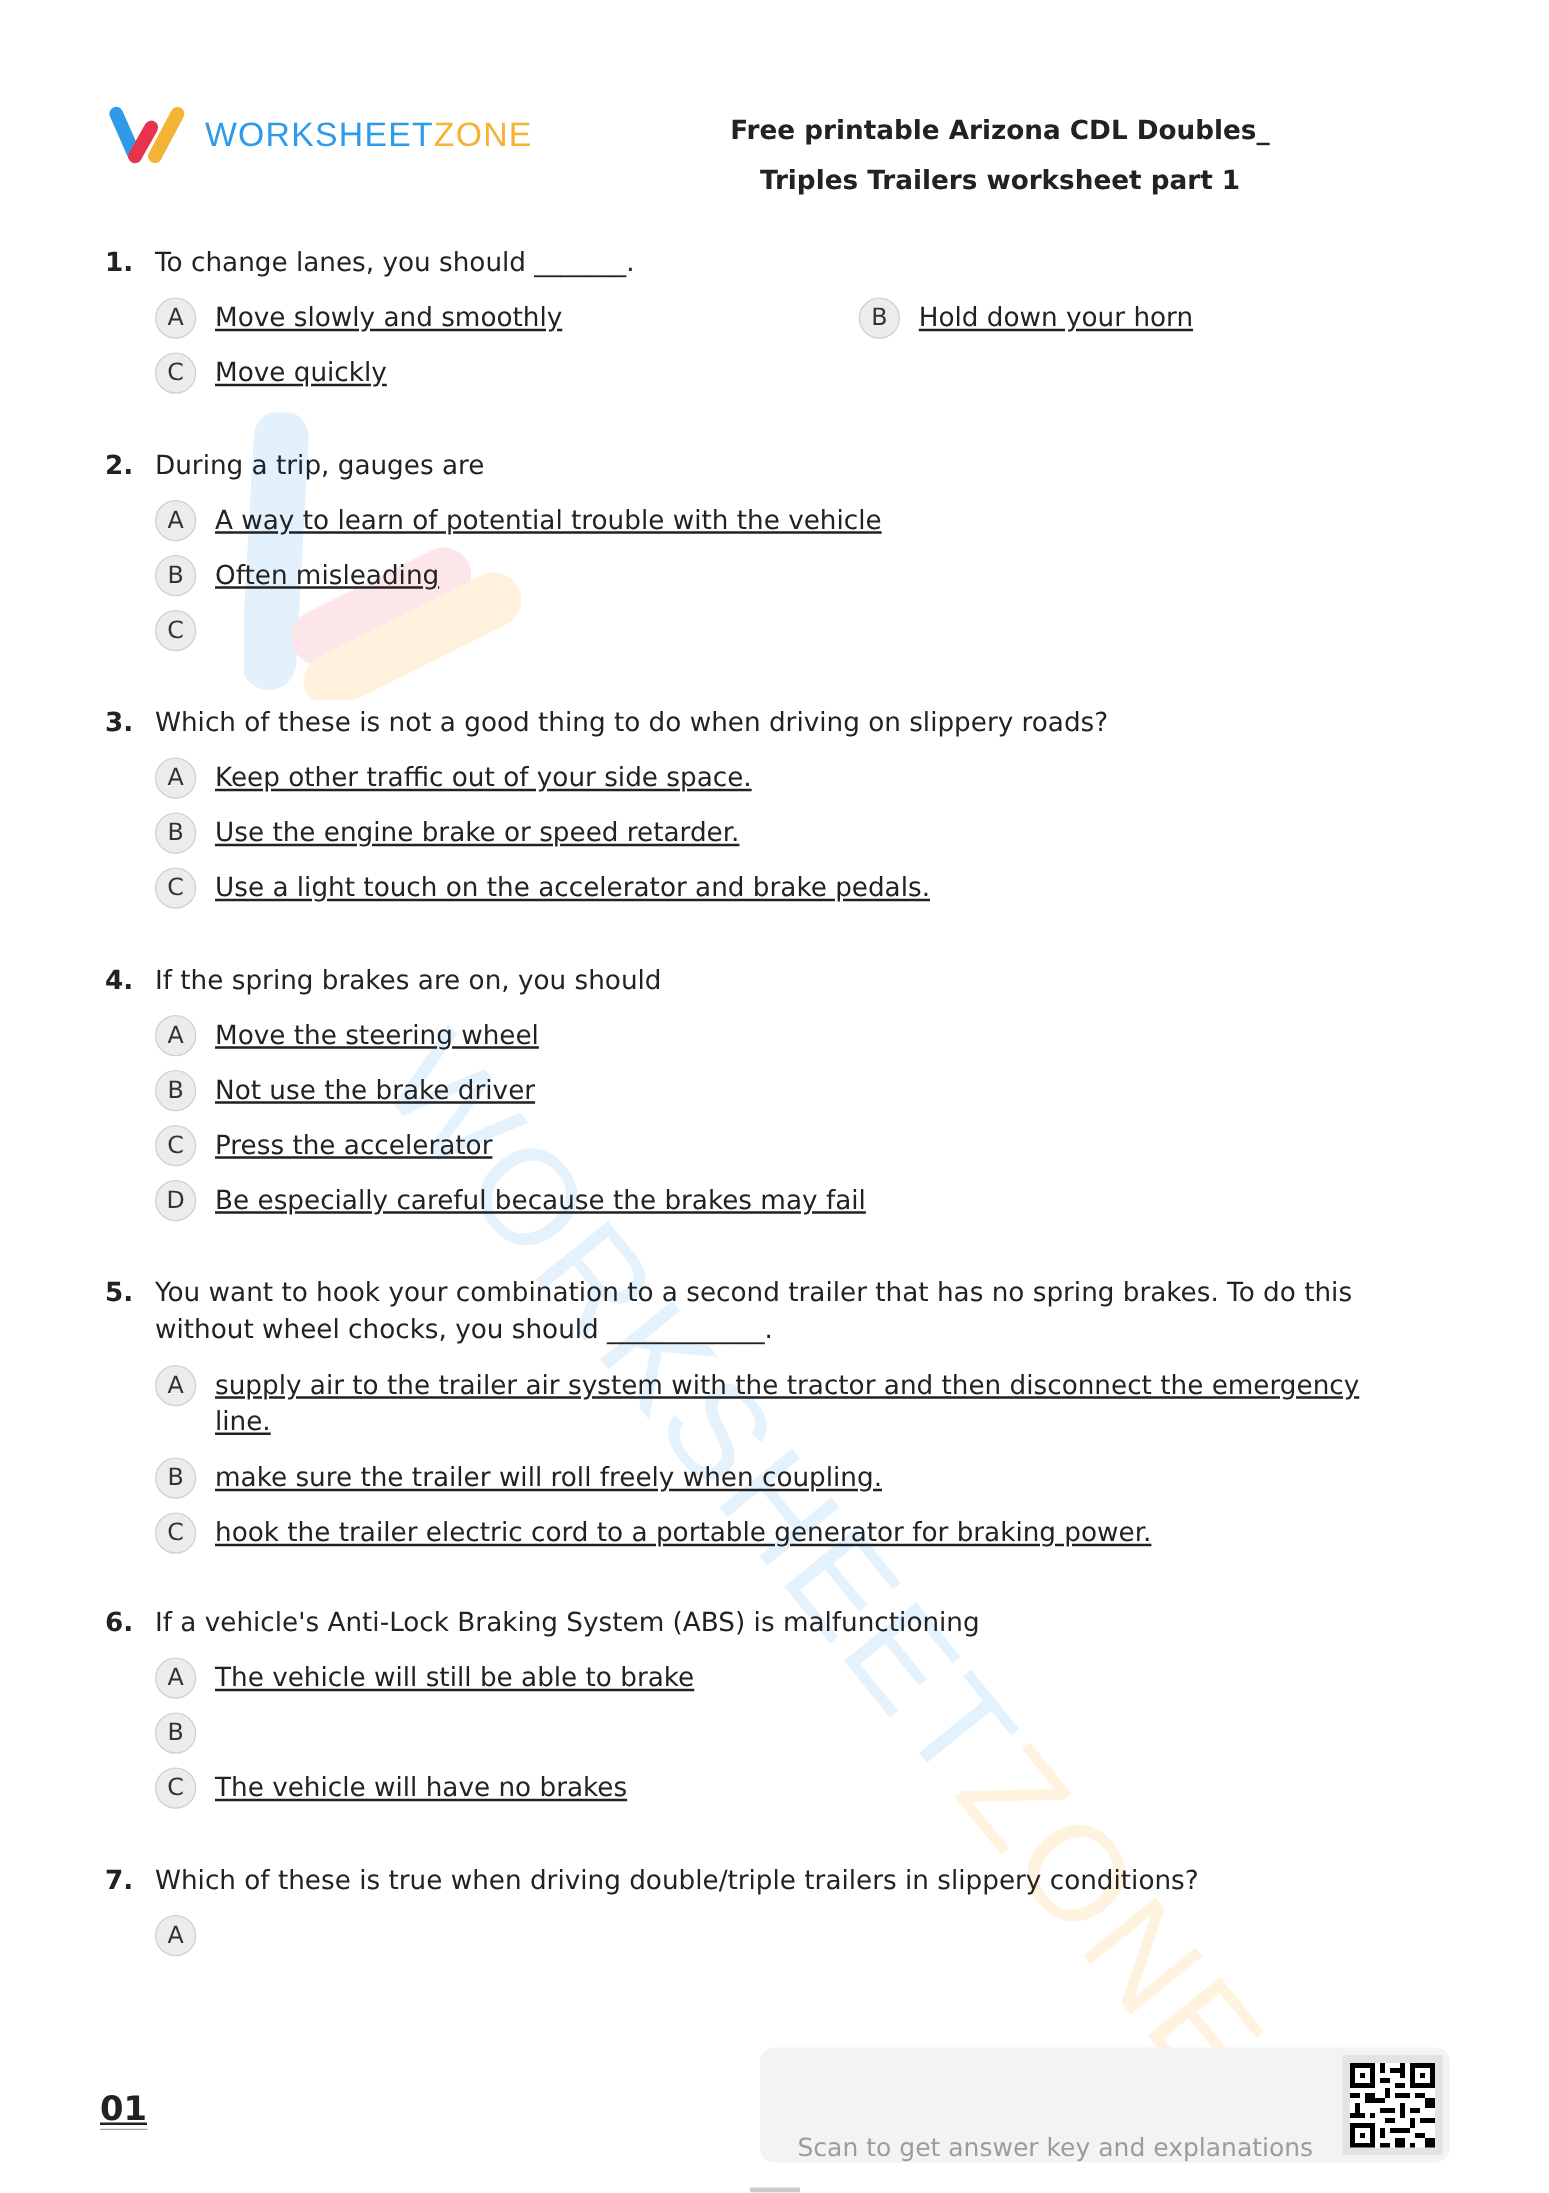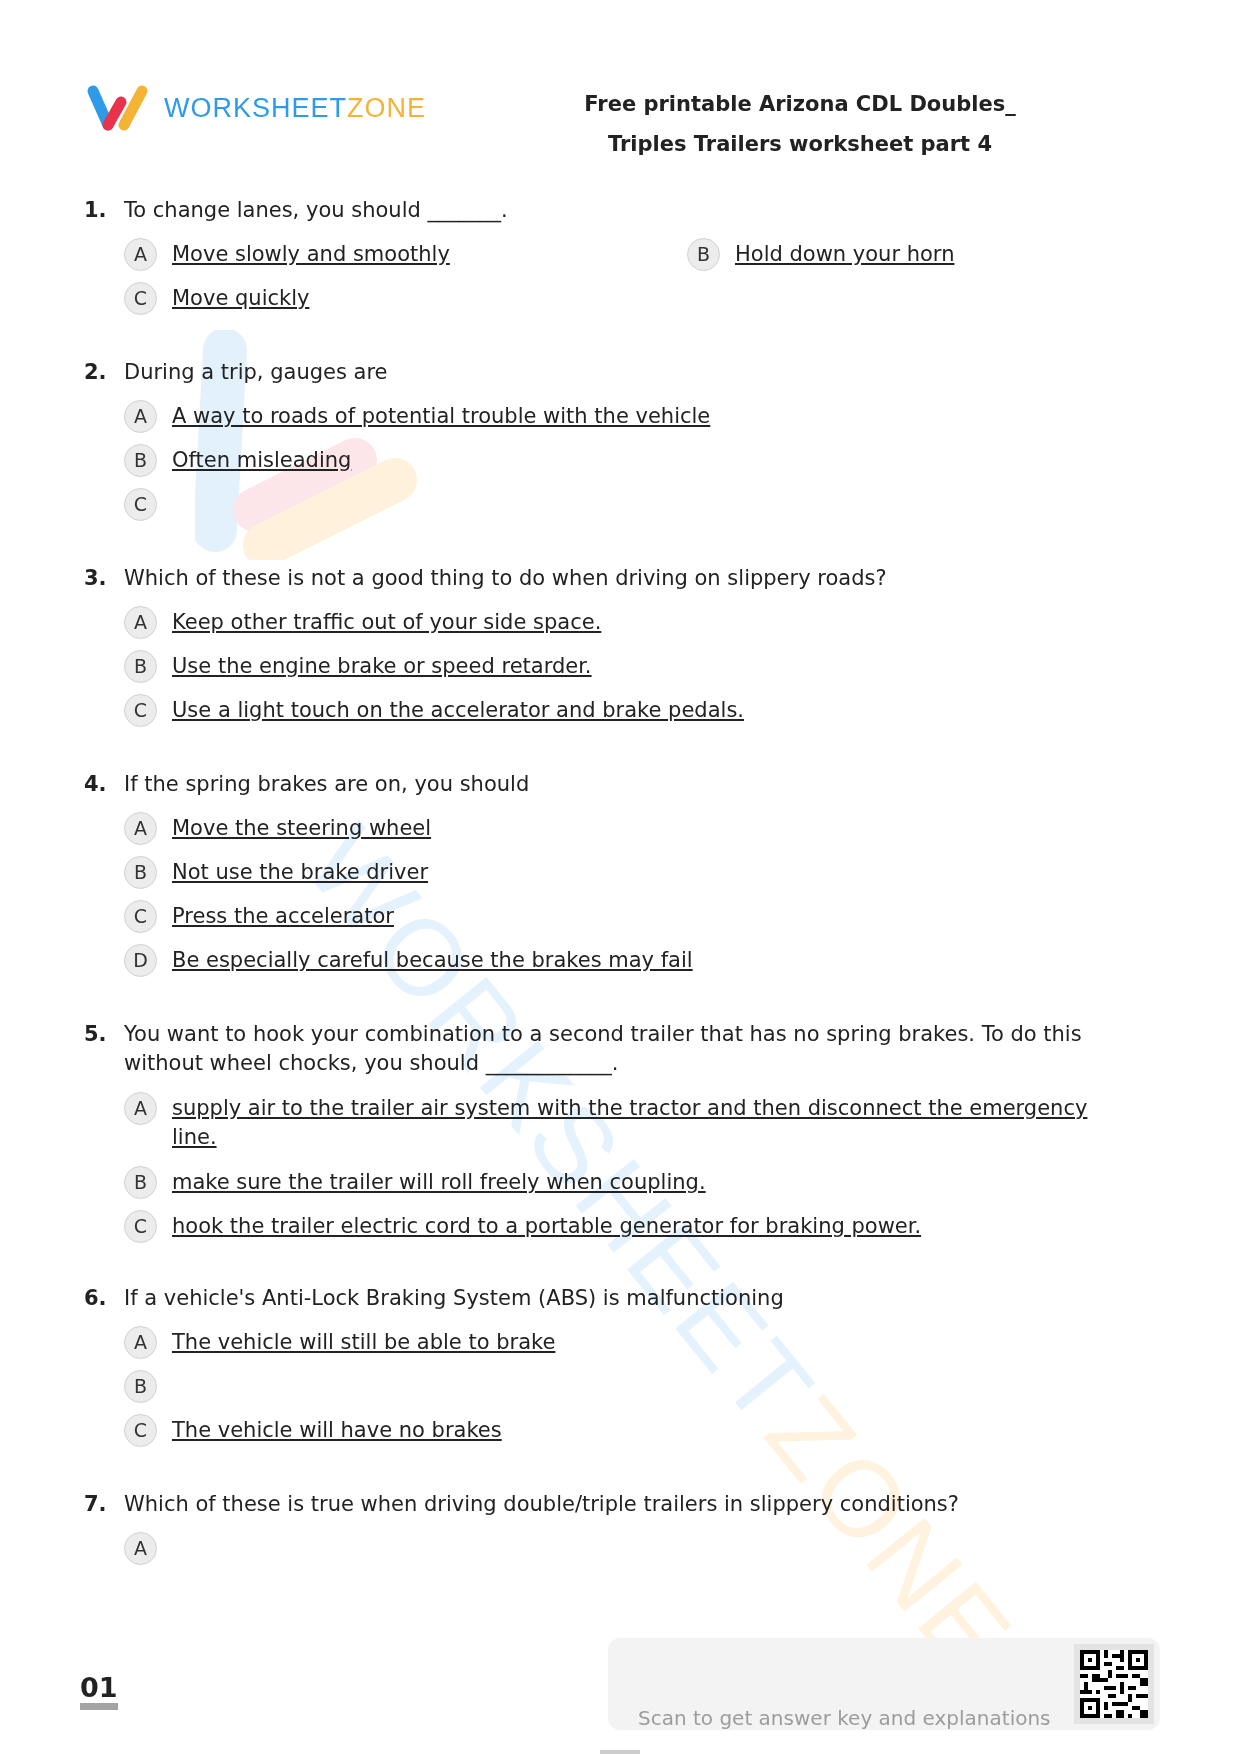--- a/index.html
+++ b/index.html
@@ -40,21 +40,21 @@
       flex: none; width: 33px; height: 33px; border-radius: 50%;
       background: #ececec; border: 1px solid #d0d0d0;
       display: flex; align-items: center; justify-content: center;
       font-size: 19px; color: #333333; margin-top: -2px;
     }
     .opt-text { margin-left: 15px; text-decoration: underline; }
 
     
     .page-num {
       position: absolute; left: 80px; top: 1673px; font-weight: bold; font-size: 27px;
-      border-bottom: 7px solid #a3a3a3; line-height: 30px;
+      border-bottom: 1px solid #a3a3a3; line-height: 30px; text-decoration: underline;
     }
     .scan-box {
       position: absolute; left: 608px; top: 1638px; width: 552px; height: 92px;
       background: #f3f3f3; border-radius: 12px; display: flex; align-items: flex-end;
     }
     .scan-text { margin-left: 30px; font-size: 20px; color: #9c9c9c; }
     .qr {
       position: absolute; right: 6px; top: 6px; width: 80px; height: 80px; background: #e3e3e3;
       display: flex; align-items: center; justify-content: center;
     }
@@ -74,21 +74,21 @@
   <div class="logo">
     <svg class="logo-mark" viewBox="0 0 68 52">
       <line x1="9" y1="9" x2="24" y2="43" stroke="#2f9ae8" stroke-width="11" stroke-linecap="round"></line>
       <line x1="24" y1="43" x2="37" y2="20" stroke="#e8334a" stroke-width="11" stroke-linecap="round"></line>
       <line x1="40" y1="43" x2="58" y2="9" stroke="#f5b335" stroke-width="11" stroke-linecap="round"></line>
     </svg>
     <div class="logo-text"><span class="lt-a">WORKSHEET</span><span class="lt-b">ZONE</span></div>
   </div>
   <div class="title">
     <div>Free printable Arizona CDL Doubles_</div>
-    <div>Triples Trailers worksheet part 4</div>
+    <div>Triples Trailers worksheet part 1</div>
   </div>
 </div>
 
 <div class="questions">
 
   <div class="q" style="top:0px;">
     <div class="q-head">
         <span class="q-num">1.</span>
         <span class="q-text">To change lanes, you should _______.</span>
       </div>
@@ -106,21 +106,21 @@
       </div>
   </div>
 
   <div class="q" style="top:162px;">
     <div class="q-head">
         <span class="q-num">2.</span>
         <span class="q-text">During a trip, gauges are</span>
       </div>
     <div class="opt" style="left:40px; top:44px;">
         <span class="opt-circle">A</span>
-        <span class="opt-text">A way to roads of potential trouble with the vehicle</span>
+        <span class="opt-text">A way to learn of potential trouble with the vehicle</span>
       </div>
     <div class="opt" style="left:40px; top:88px;">
         <span class="opt-circle">B</span>
         <span class="opt-text">Often misleading</span>
       </div>
     <div class="opt" style="left:40px; top:132px;">
         <span class="opt-circle">C</span>
       </div>
   </div>
 

